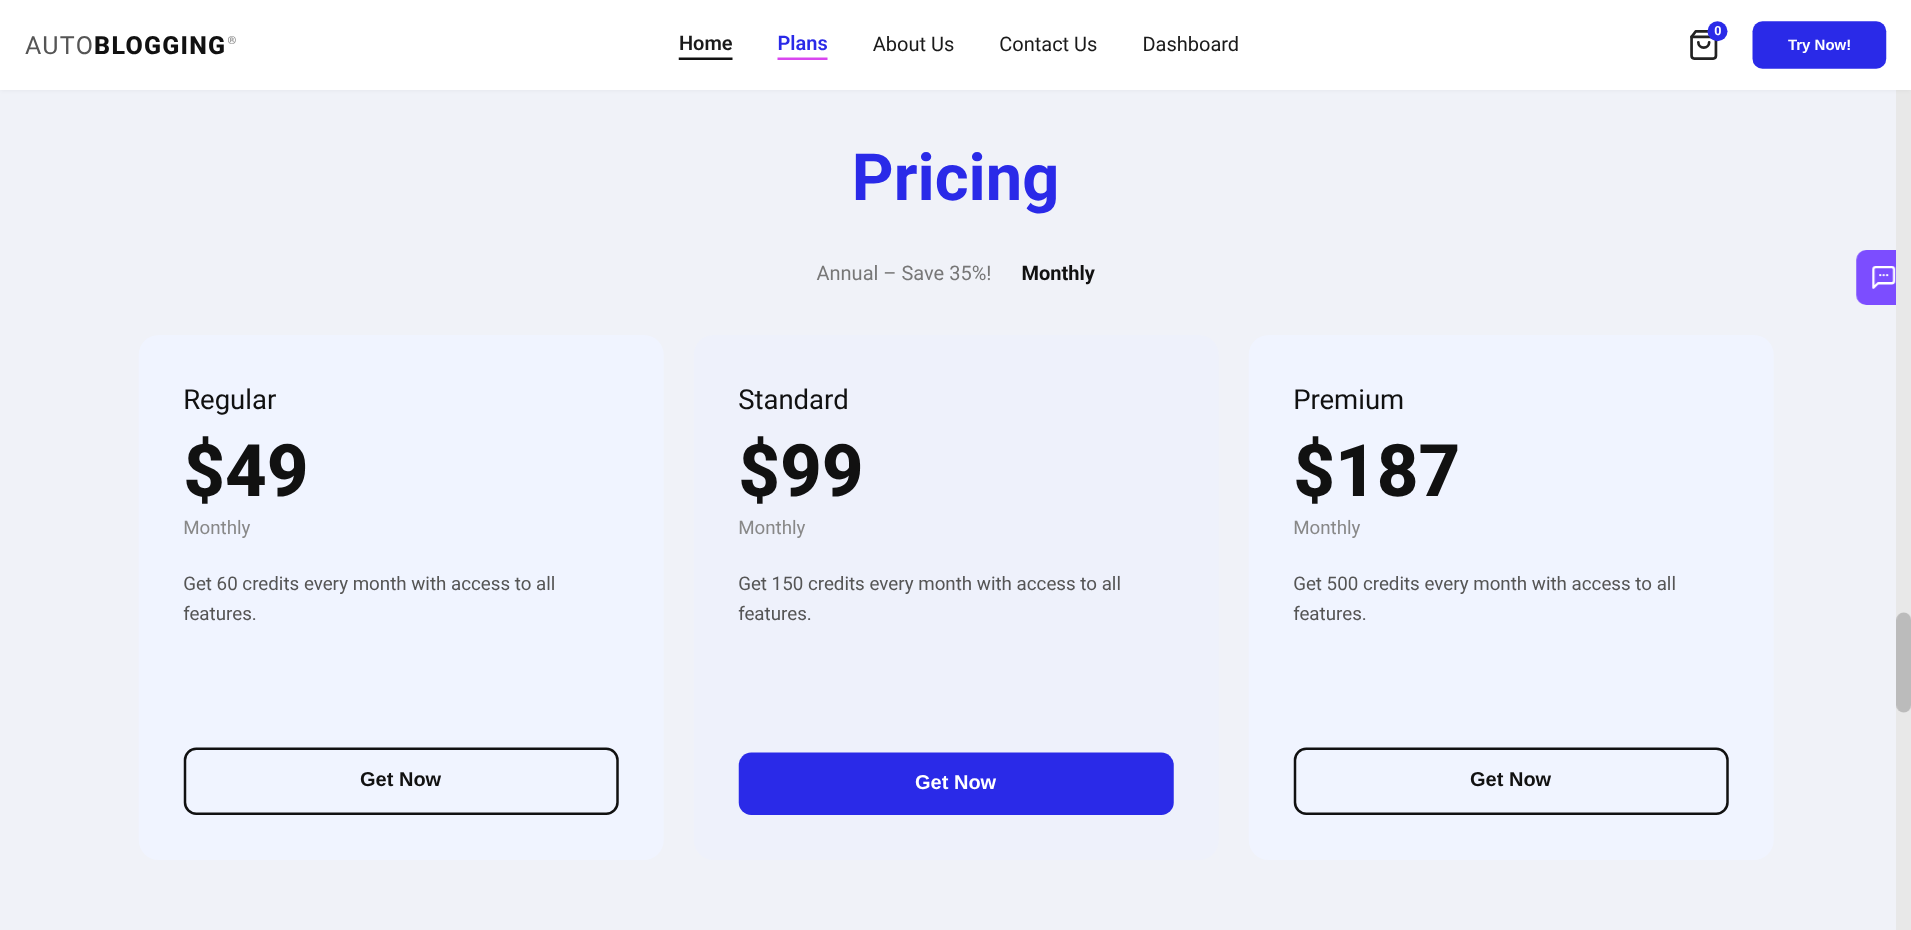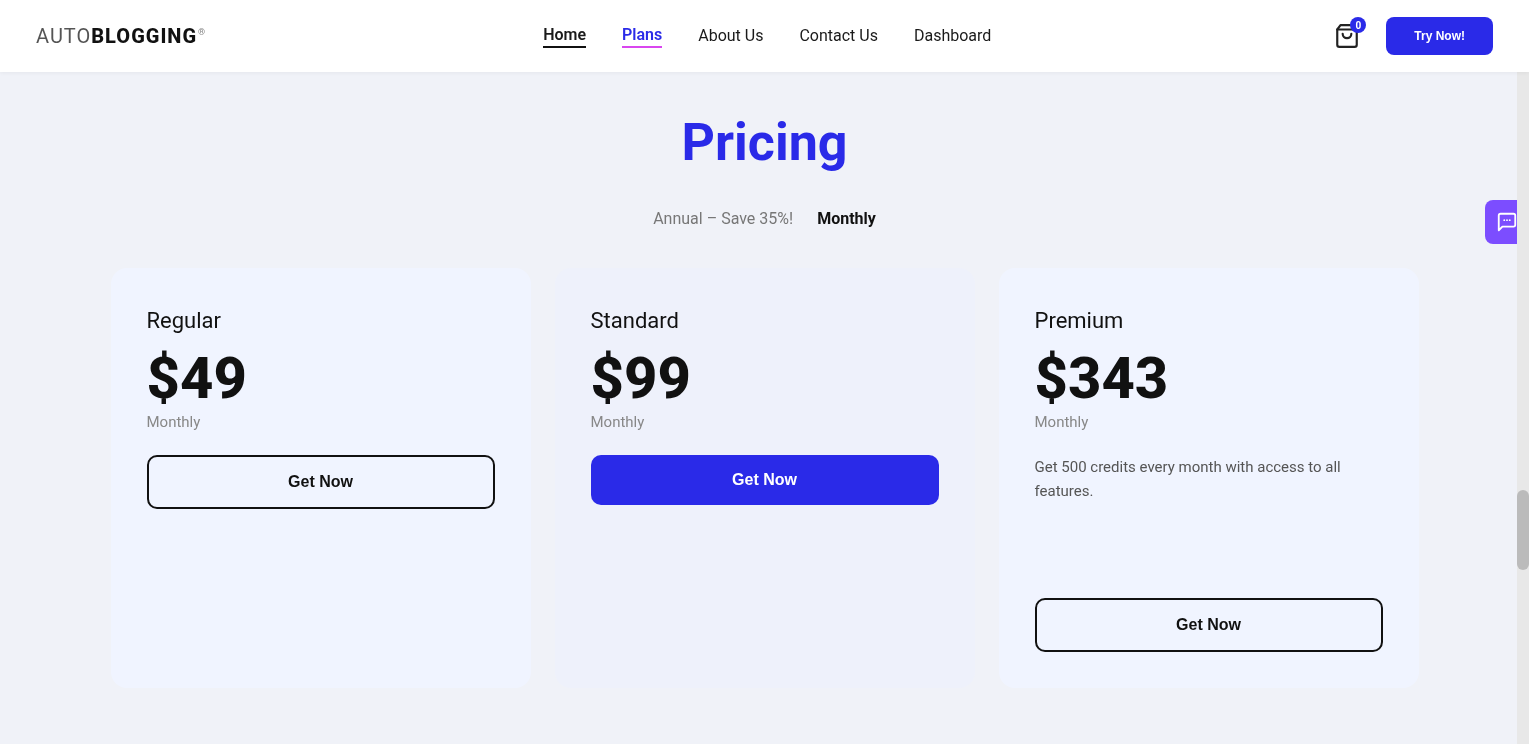--- a/index.html
+++ b/index.html
@@ -15,21 +15,21 @@
       min-height: 744px;
       overflow-x: hidden;
     }
 
     
     .header {
       background-color: #ffffff;
       display: flex;
       align-items: center;
       justify-content: space-between;
-      padding: 0 36px;
+      padding: 0 20px;
       height: 72px;
       box-shadow: 0 1px 4px rgba(0,0,0,0.05);
       position: relative;
       z-index: 10;
     }
 
     .logo {
       display: flex;
       align-items: center;
     }
@@ -305,33 +305,35 @@
     <span class="toggle-label">Annual – Save 35%!</span>
     <span class="toggle-label active">Monthly</span>
   </div>
 
   <div class="pricing-cards">
 
     <div class="pricing-card">
       <div class="plan-name">Regular</div>
       <div class="plan-price">$49</div>
       <div class="plan-billing">Monthly</div>
+      <div class="plan-description">Get 60 credits every month with access to all features.</div>
       <button class="get-now-btn outlined">Get Now</button>
     </div>
 
     <div class="pricing-card featured">
       <div class="plan-name">Standard</div>
       <div class="plan-price">$99</div>
       <div class="plan-billing">Monthly</div>
+      <div class="plan-description">Get 150 credits every month with access to all features.</div>
       <button class="get-now-btn filled">Get Now</button>
     </div>
 
     <div class="pricing-card">
       <div class="plan-name">Premium</div>
-      <div class="plan-price">$343</div>
+      <div class="plan-price">$187</div>
       <div class="plan-billing">Monthly</div>
       <div class="plan-description">Get 500 credits every month with access to all features.</div>
       <button class="get-now-btn outlined">Get Now</button>
     </div>
 
   </div>
 </main>
 
 <div class="chat-widget">
   <svg width="22" height="22" viewBox="0 0 24 24" fill="none" stroke="#fff" stroke-width="2" stroke-linecap="round" stroke-linejoin="round">

